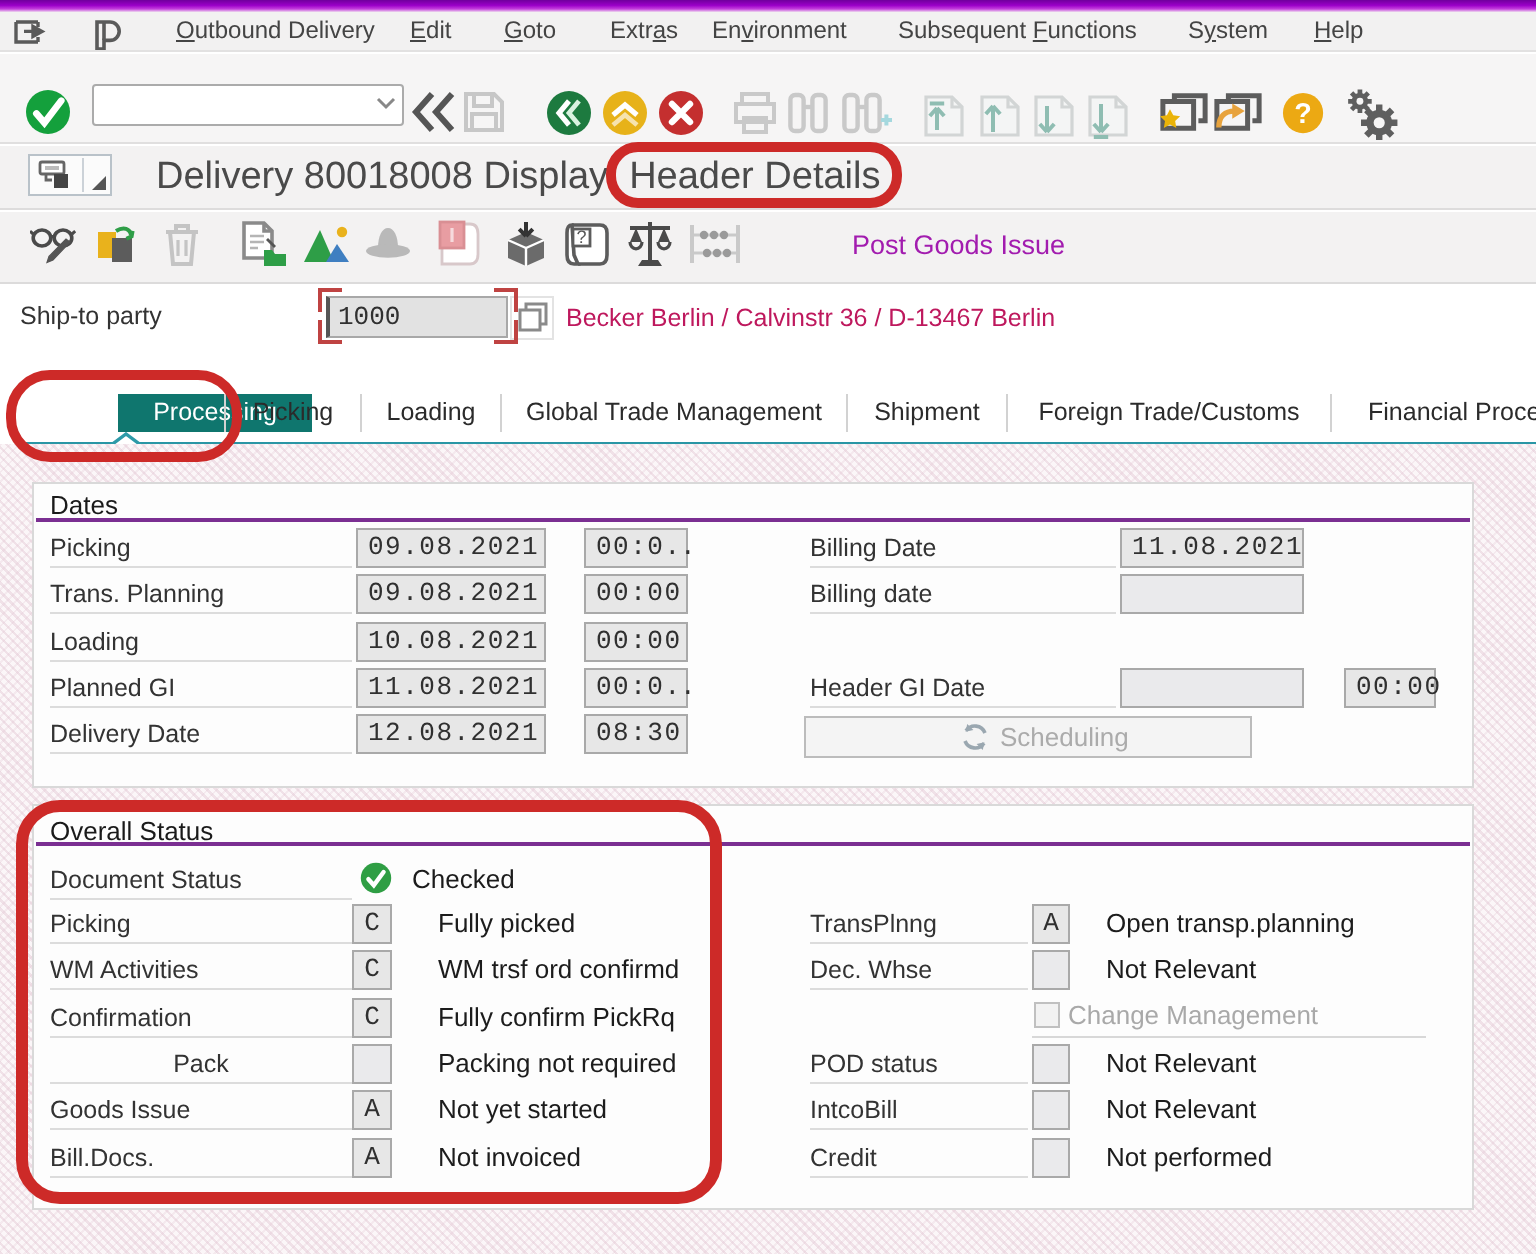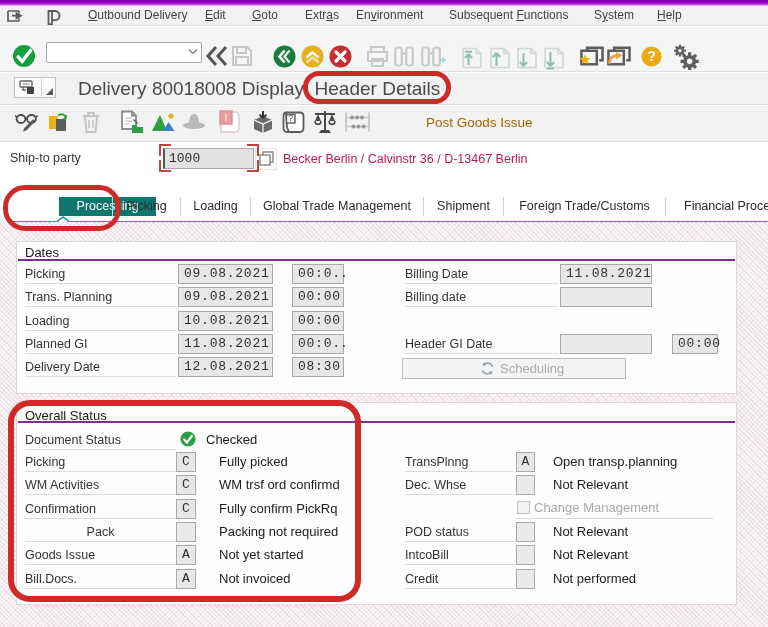--- a/index.html
+++ b/index.html
@@ -154,21 +154,21 @@
     <path d="M4 7v3h3" fill="none" stroke="#666" stroke-width="1.4"></path>
     <rect x="8" y="7" width="7" height="7" fill="#444"></rect>
     <rect x="3.5" y="3" width="7" height="2" fill="#bbb"></rect>
   </svg>
 <div class="abs" style="left:41px;top:79px;width:1px;height:17px;background:#ccd2d8;"></div>
 <svg class="abs" style="left:45px;top:88px" width="9" height="8" viewBox="0 0 9 8">
     <path d="M8 0v7H1z" fill="#555"></path>
   </svg>
 
 <div class="abs" style="left:0;top:106px;width:768px;height:36px;background:#f3f2f2;border-bottom:1px solid #dcdbdb;"></div>
-<div class="abs" style="left:426px;top:115px;font-size:13.5px;color:#a16207;">Post Goods Issue</div>
+<div class="abs" style="left:426px;top:115px;font-size:13.5px;color:#a21caf;">Post Goods Issue</div>
 
 <svg class="abs" style="left:15px;top:111px" width="26" height="23" viewBox="0 0 26 23">
     <ellipse cx="6" cy="8" rx="4.4" ry="4" fill="none" stroke="#4a4a4a" stroke-width="1.8"></ellipse>
     <ellipse cx="16.5" cy="8" rx="4.4" ry="4" fill="none" stroke="#4a4a4a" stroke-width="1.8"></ellipse>
     <path d="M10.4 7.3h1.8" stroke="#4a4a4a" stroke-width="1.6"></path>
     <path d="M1.6 6L0 4.6M21 6l1.6-1.4" stroke="#4a4a4a" stroke-width="1.5"></path>
     <path d="M20 10l-8.5 9-3 1.2 1-3L18 8.5z" fill="#555" stroke="#555" stroke-width="0.6"></path>
   </svg>
 <svg class="abs" style="left:47px;top:111px" width="24" height="23" viewBox="0 0 24 23">
     <rect x="2" y="5" width="9" height="13" fill="#e9b21c"></rect>

